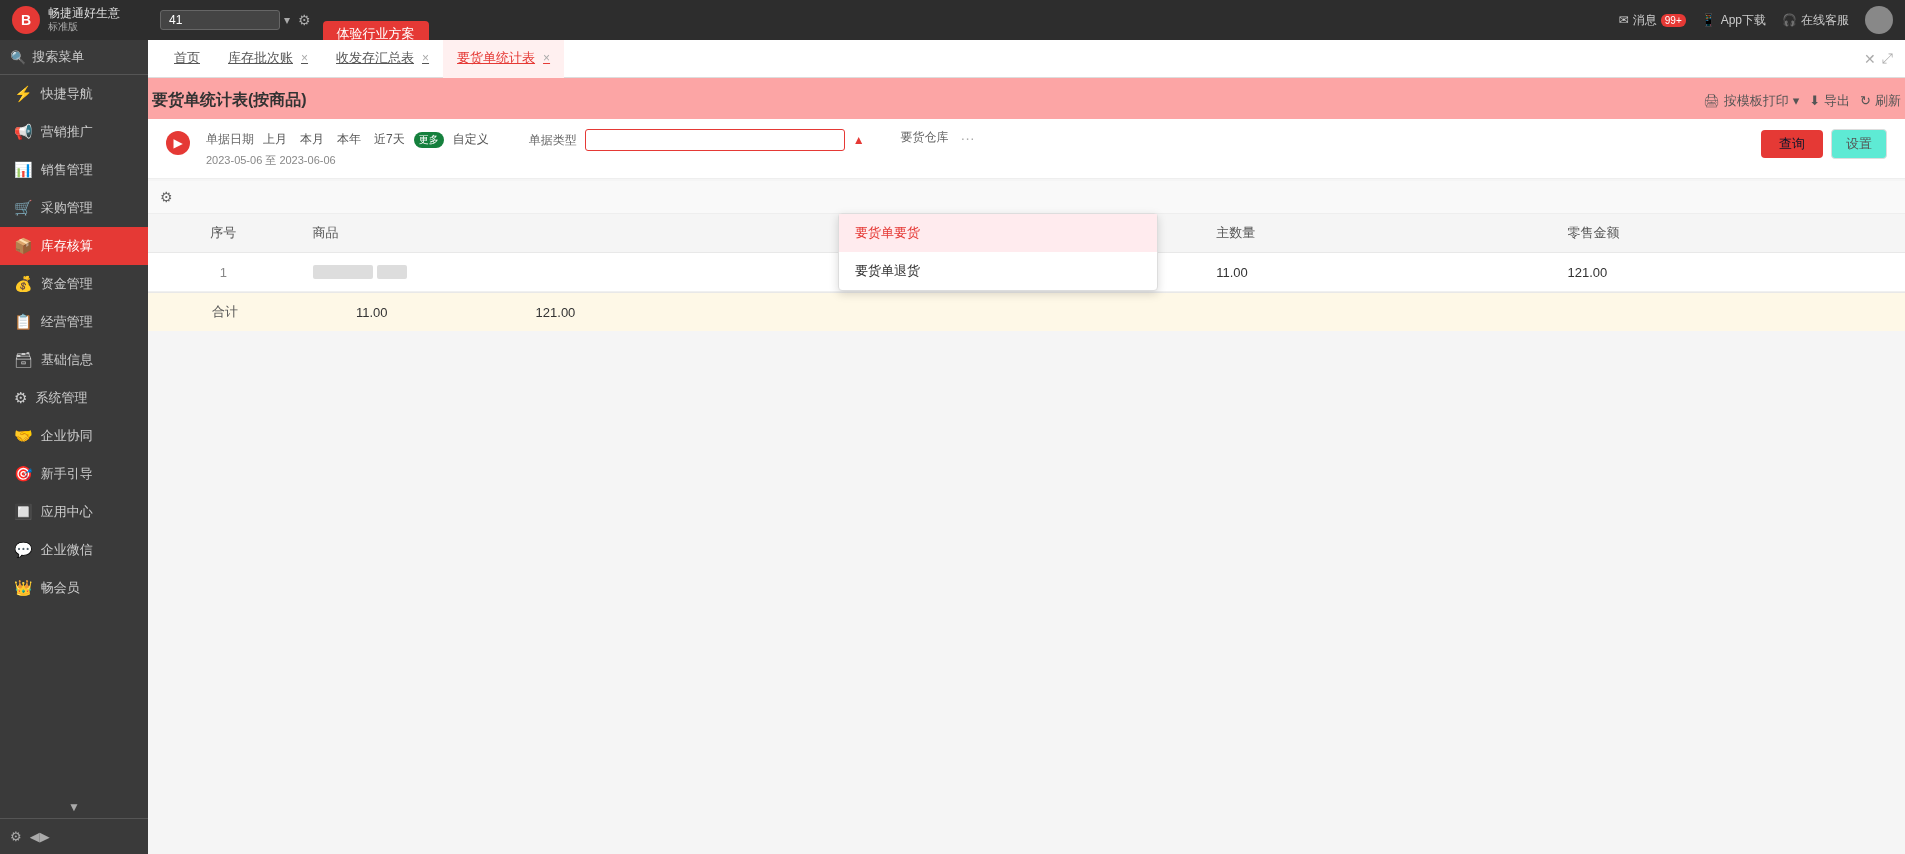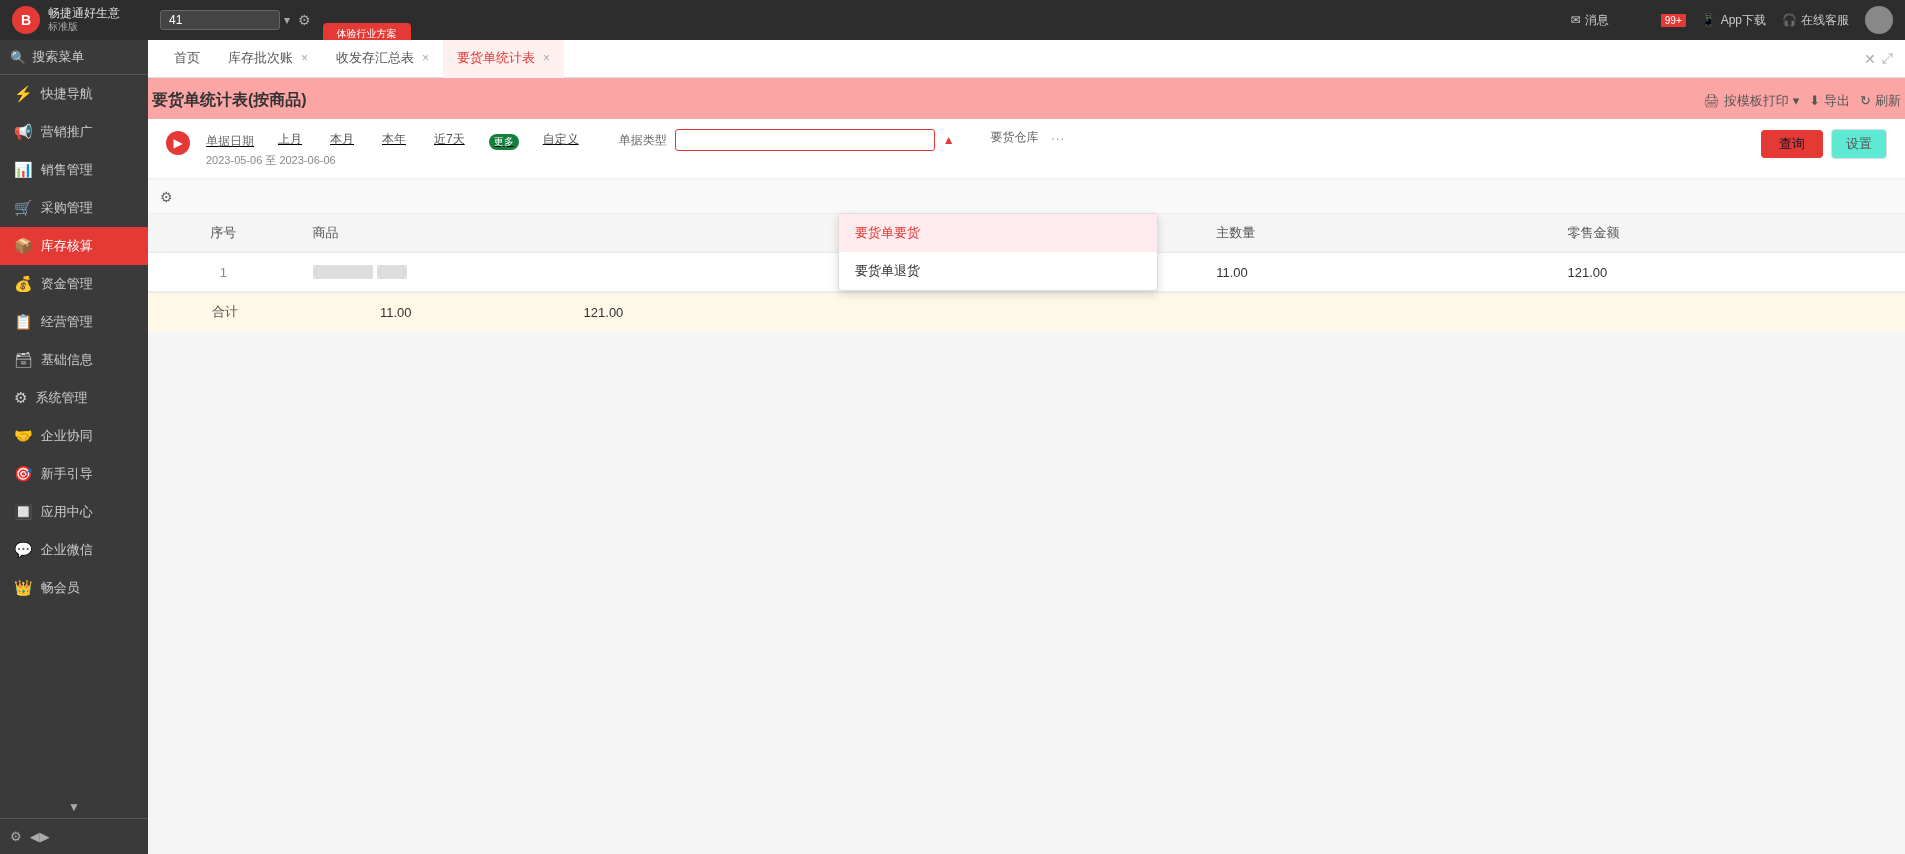--- a/index.html
+++ b/index.html
@@ -63,21 +63,21 @@
       font-size: 14px;
       cursor: pointer;
       margin-left: 4px;
     }
     .trial-btn {
       background: #e53935;
       color: white;
       border: none;
       border-radius: 4px;
       padding: 4px 14px;
-      font-size: 10px;
+      font-size: 13px;
       cursor: pointer;
       margin-left: 8px;
       margin-top: 28px;
     }
 
     .header-right {
       display: flex;
       align-items: center;
       gap: 16px;
       color: #ccc;
@@ -87,25 +87,24 @@
     .header-right-item {
       display: flex;
       align-items: center;
       gap: 4px;
       cursor: pointer;
     }
     .badge {
       background: #e53935;
       color: white;
       font-size: 10px;
-      border-radius: 1px;
+      border-radius: 6px;
       padding: 1px 4px;
       min-width: 20px;
       text-align: center;
-      margin-left: 48px;
     }
     .avatar {
       width: 28px;
       height: 28px;
       background: #888;
       border-radius: 50%;
     }
 
     
     .main-layout {
@@ -191,20 +190,21 @@
       display: flex;
       align-items: center;
       gap: 6px;
       padding: 0 14px;
       height: 51px;
       font-size: 13px;
       color: #555;
       cursor: pointer;
       border-bottom: 2px solid transparent;
       white-space: nowrap;
+      text-decoration: underline;
     }
     .tab-item.active {
       color: #e53935;
       border-bottom: 2px solid #e53935;
       background: #fff0f0;
     }
     .tab-close {
       font-size: 12px;
       color: #aaa;
       margin-left: 2px;
@@ -287,23 +287,22 @@
       align-items: flex-start;
       flex-direction: column;
       gap: 3px;
     }
     .filter-label {
       font-size: 12px;
       color: #666;
     }
     .filter-date-row {
       display: flex;
-      align-items: flex-end;
-      gap: 20px;
-      text-decoration: underline;
+      align-items: center;
+      gap: 5px;
     }
     .date-btn {
       font-size: 12px;
       color: #555;
       cursor: pointer;
       padding: 2px 4px;
     }
     .date-more-badge {
       background: #15803d;
       color: white;
@@ -460,21 +459,21 @@
 
     
     .table-footer {
       background: #fef8e7;
       border-top: 1px solid #e8e8e8;
       display: flex;
       align-items: center;
       padding: 10px 14px;
       font-size: 13px;
       color: #333;
-      gap: 112px;
+      gap: 88px;
     }
     .footer-label { color: #555; }
     .footer-val { margin-left: 4px; }
 
     
     .sidebar::-webkit-scrollbar { width: 4px; }
     .sidebar::-webkit-scrollbar-thumb { background: #666; border-radius: 2px; }
   </style>
 </head>
 <body>

